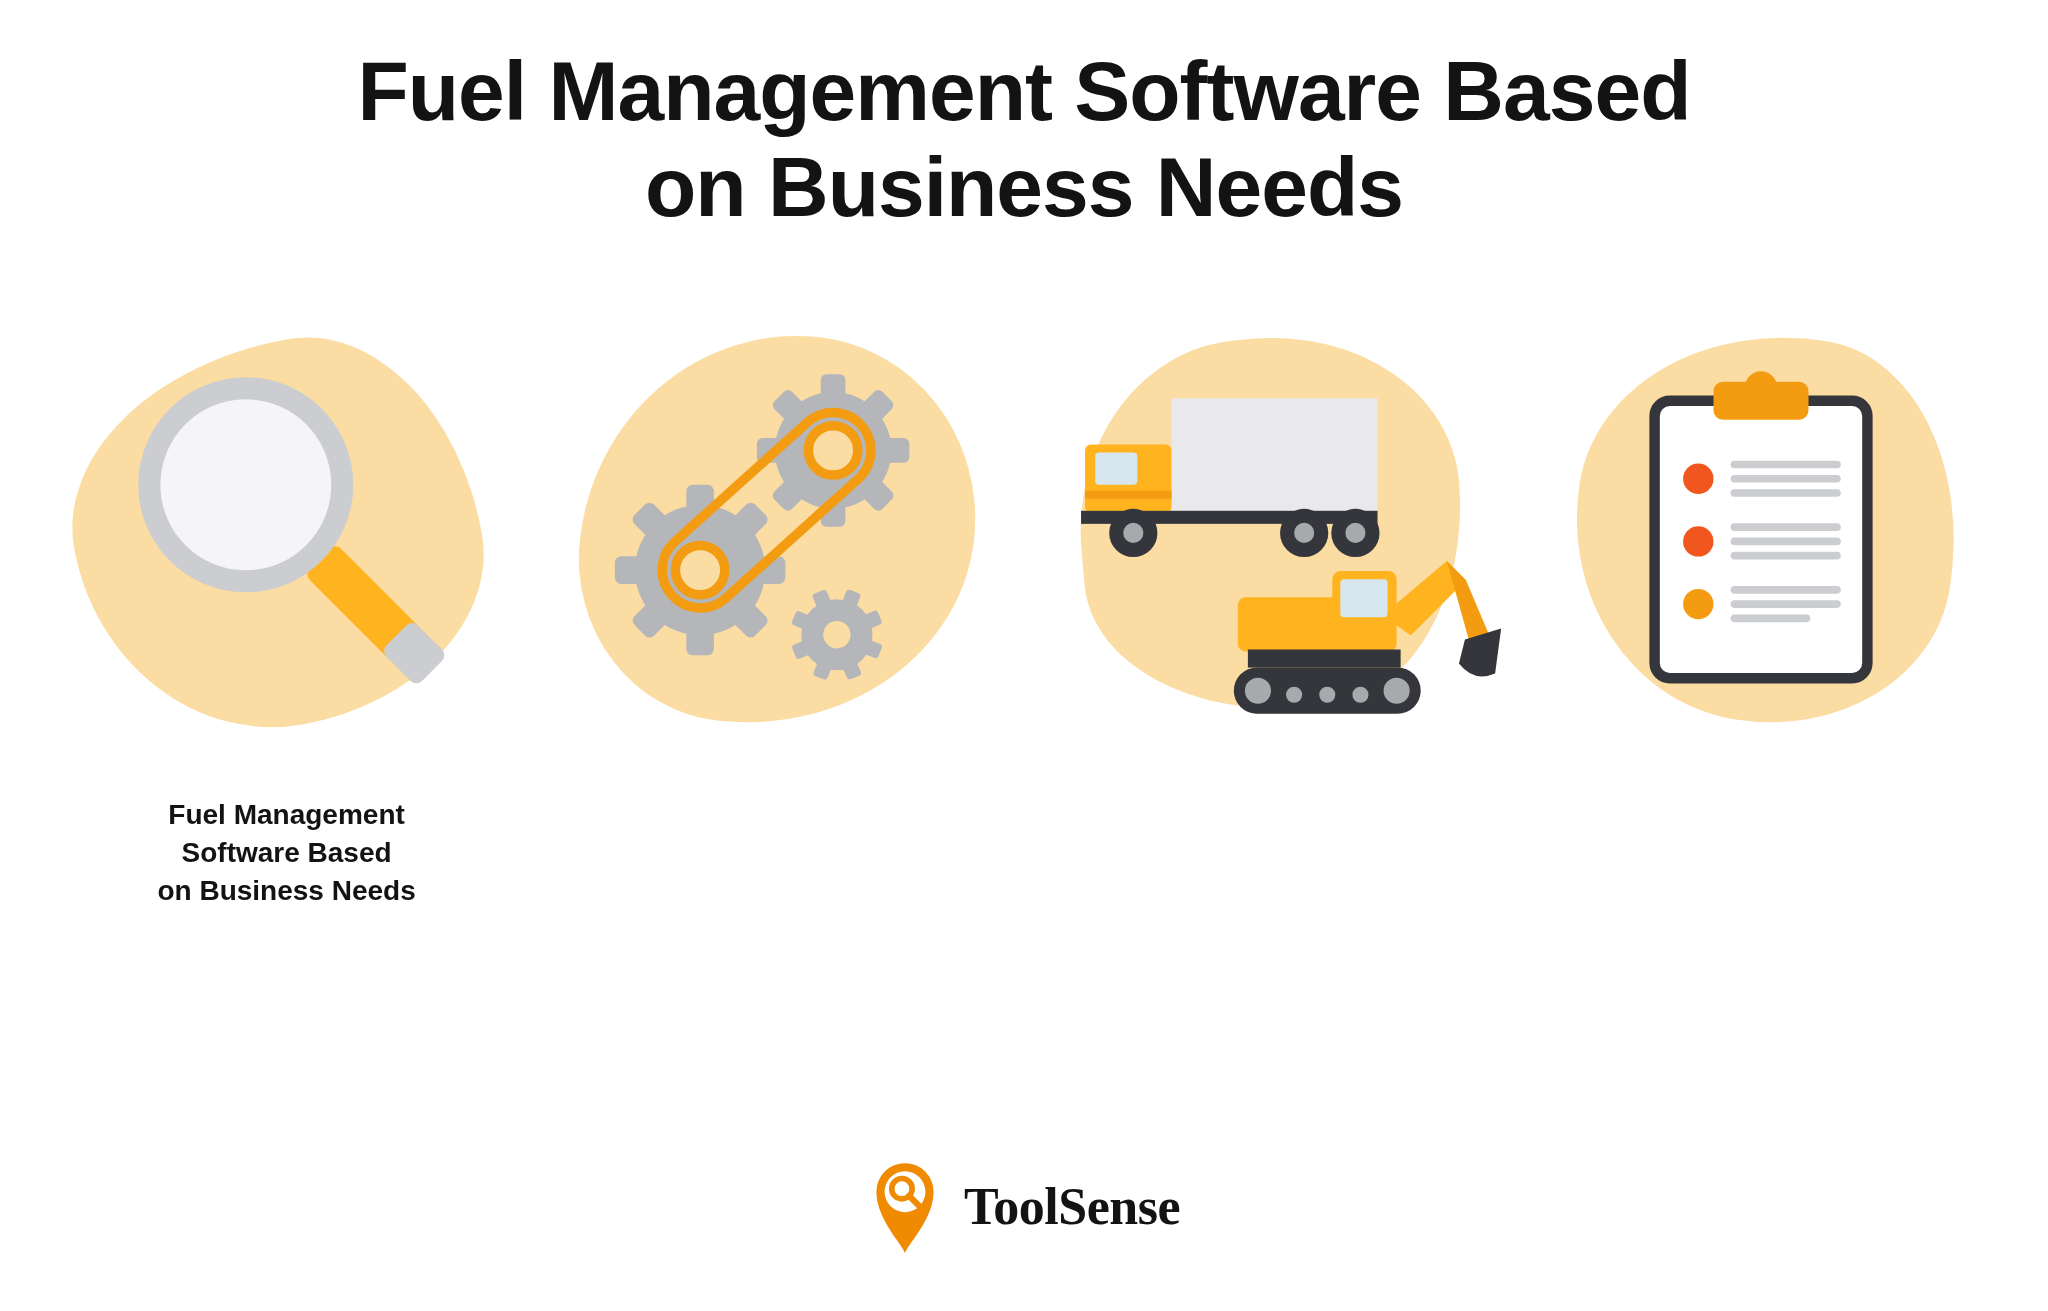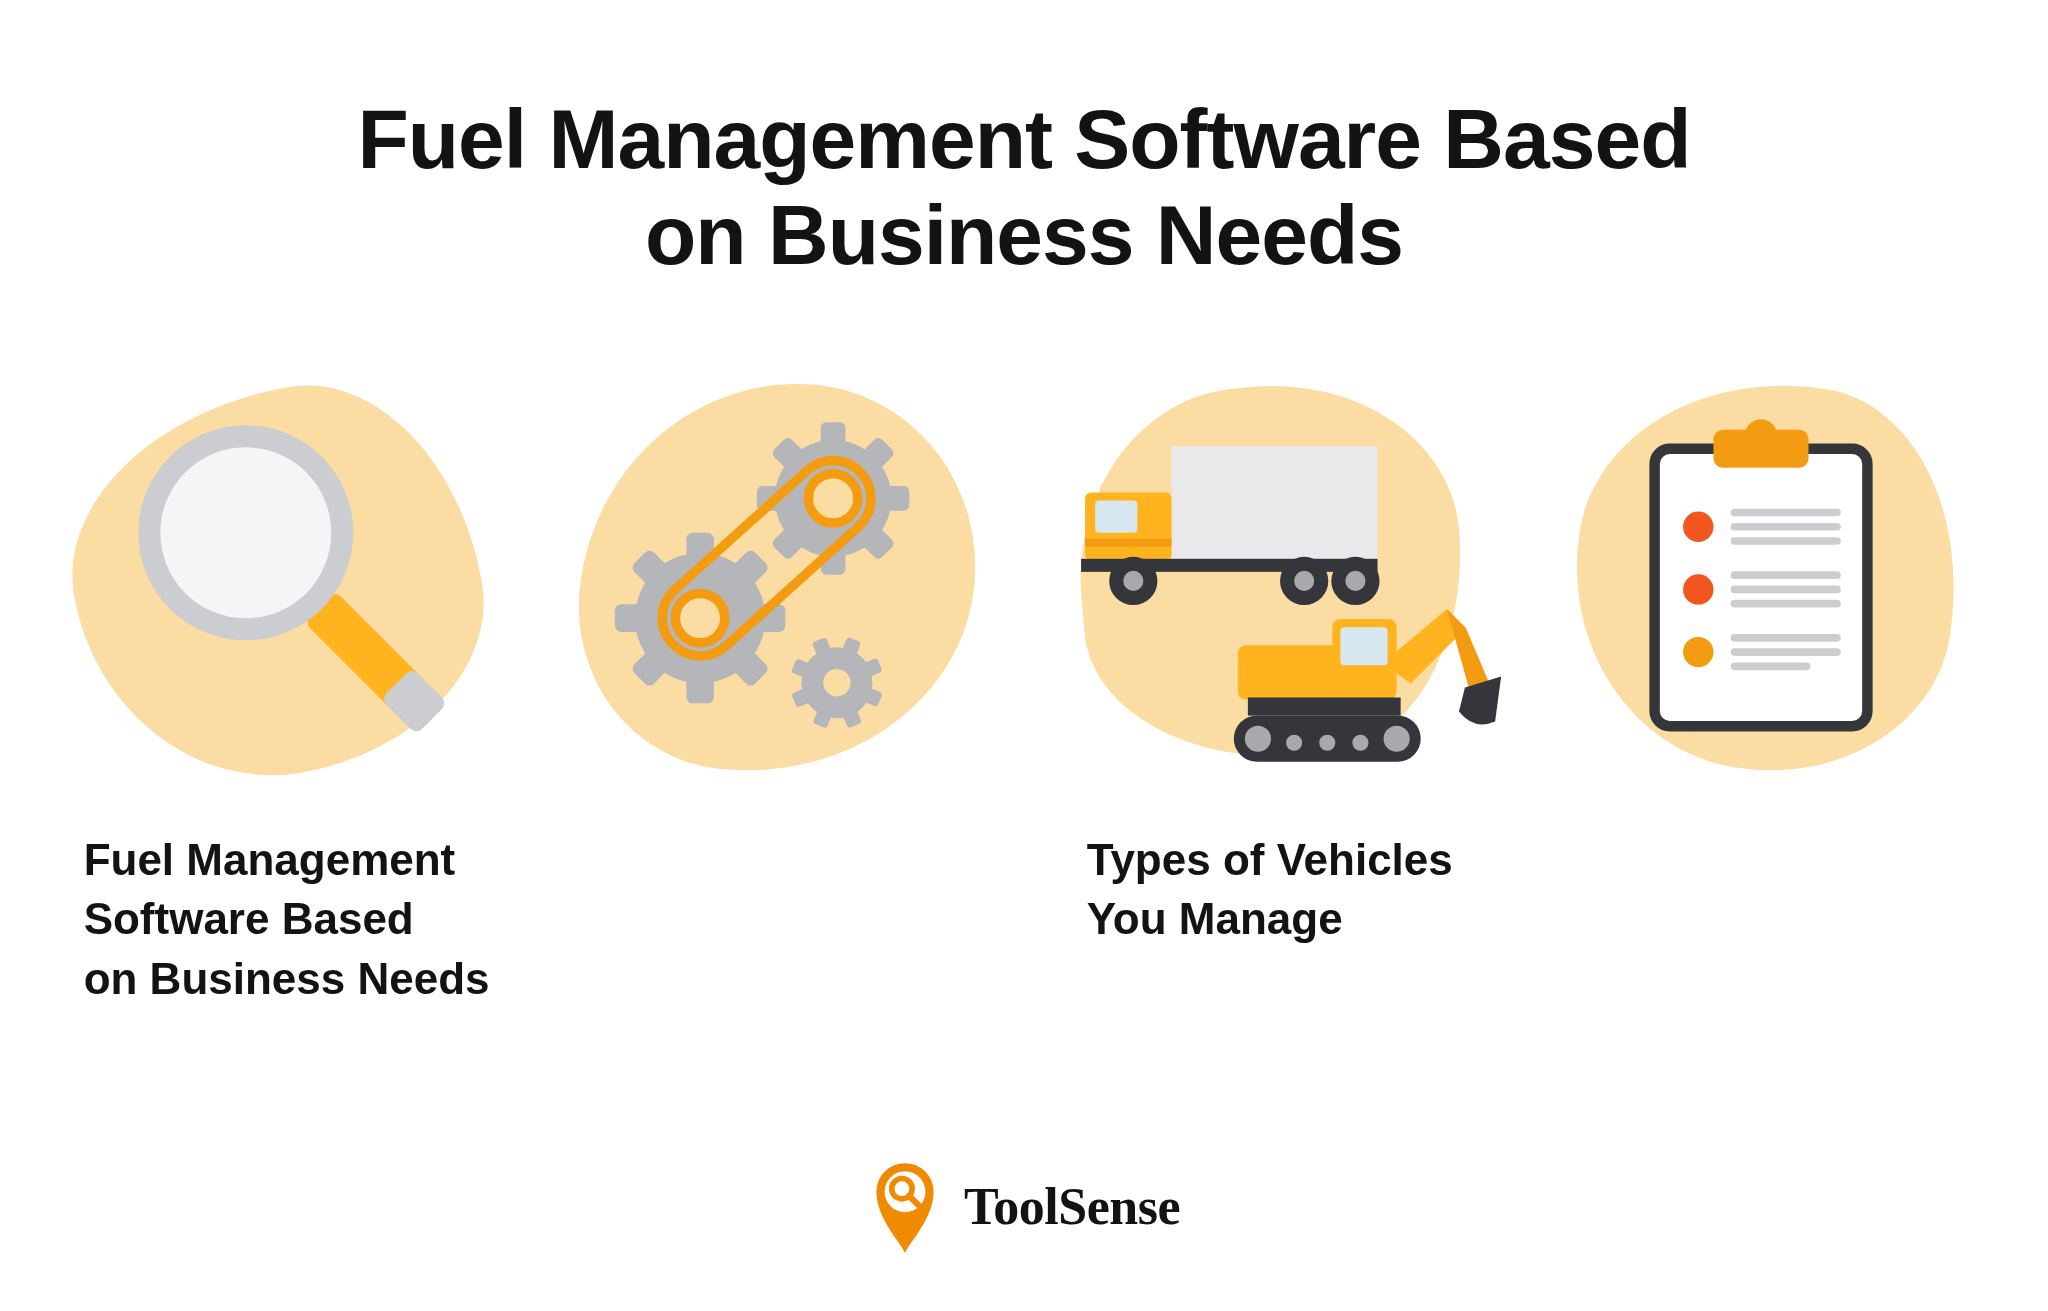--- a/index.html
+++ b/index.html
@@ -1,42 +1,42 @@
 <!DOCTYPE html>
 <html style="--blob: #FBDDA4; --yellow: #FFB41F; --orange: #F39C12; --red: #F0561D; --gray: #B4B6B9; --lightgray: #CBCDD0; --dark: #35363B; --glass: #F5F5F7; --window: #D7E7F0; --cargo: #E9E9EC; --hub: #A7A9AC; --brand: #F08A00; --text: #131313;"><head>
 <meta charset="utf-8">
 <style>
   html,body { margin:0; padding:0; background:#ffffff; }
   .page {
     position:relative; width:2048px; height:1311px; background:#ffffff;
     font-family:"Liberation Sans", sans-serif; overflow:hidden;
   }
   .title {
-    padding-top:92px; text-align:center;
+    padding-top:44px; text-align:center;
     font-size:84px; font-weight:700; line-height:1.14;
     color:var(--text); letter-spacing:-1px; white-space:pre-line;
   }
   .features {
     display:flex; justify-content:space-evenly; margin-top:86px; padding:0 30px;
   }
   .feature { width:470px; display:flex; flex-direction:column; align-items:center; }
   .blob-wrap { position:relative; width:440px; height:430px; }
   .blob { position:absolute; background:var(--blob); }
   .blob1 { left:8px;  top:22px; width:404px; height:382px; border-radius:61% 39% 52% 48% / 44% 59% 41% 56%; transform:rotate(-10deg); }
   .blob2 { left:24px; top:12px; width:392px; height:392px; border-radius:55% 45% 60% 40% / 58% 47% 53% 42%; transform:rotate(6deg); }
   .blob3 { left:30px; top:16px; width:382px; height:372px; border-radius:47% 53% 42% 58% / 55% 45% 60% 40%; transform:rotate(-5deg); }
   .blob4 { left:34px; top:12px; width:382px; height:388px; border-radius:58% 42% 50% 50% / 46% 58% 42% 54%; transform:rotate(9deg); }
   .icon { position:absolute; }
   .icon-magnifier { left:18px;  top:12px; width:402px; height:402px; }
   .icon-gears     { left:30px;  top:22px; width:380px; height:380px; }
   .icon-vehicles  { left:-12px; top:28px; width:468px; height:402px; }
   .icon-clipboard { left:30px;  top:18px; width:380px; height:380px; }
   .caption {
-    margin-top:30px; text-align:left;
-    font-size:44px; font-weight:700; line-height:1.36;
+    margin-top:44px; text-align:center;
+    font-size:28px; font-weight:700; line-height:1.36;
     color:var(--text); white-space:pre-line;
   }
   .footer {
     position:absolute; left:0; right:0; bottom:56px;
     display:flex; align-items:center; justify-content:center; gap:22px;font-family:Liberation Serif, serif;
   }
   .logo-pin { width:74px; height:98px; }
   .brand { font-size:52px; font-weight:700; color:var(--text); letter-spacing:-0.5px; }
 
   
@@ -130,22 +130,20 @@
             <rect class="f-dark" x="206" y="298" width="152" height="18"></rect>
             <rect class="f-dark" x="192" y="316" width="186" height="46" rx="23"></rect>
             <circle class="f-hub" cx="216" cy="339" r="13"></circle>
             <circle class="f-hub" cx="354" cy="339" r="13"></circle>
             <circle class="f-hub" cx="252" cy="343" r="8"></circle>
             <circle class="f-hub" cx="285" cy="343" r="8"></circle>
             <circle class="f-hub" cx="318" cy="343" r="8"></circle>
           </g>
         </svg>
       </div>
-      <div class="caption">Types of Vehicles
-You Manage</div>
     </div>
 
     <div class="feature">
       <div class="blob-wrap">
         <div class="blob blob4"></div>
         <svg class="icon icon-clipboard" viewBox="0 0 400 400">
           <rect class="f-white s-dark" x="88" y="64" width="224" height="292" rx="16" stroke-width="11"></rect>
           <circle class="f-orange" cx="200" cy="50" r="17"></circle>
           <rect class="f-orange" x="150" y="44" width="100" height="40" rx="10"></rect>
           <g>

